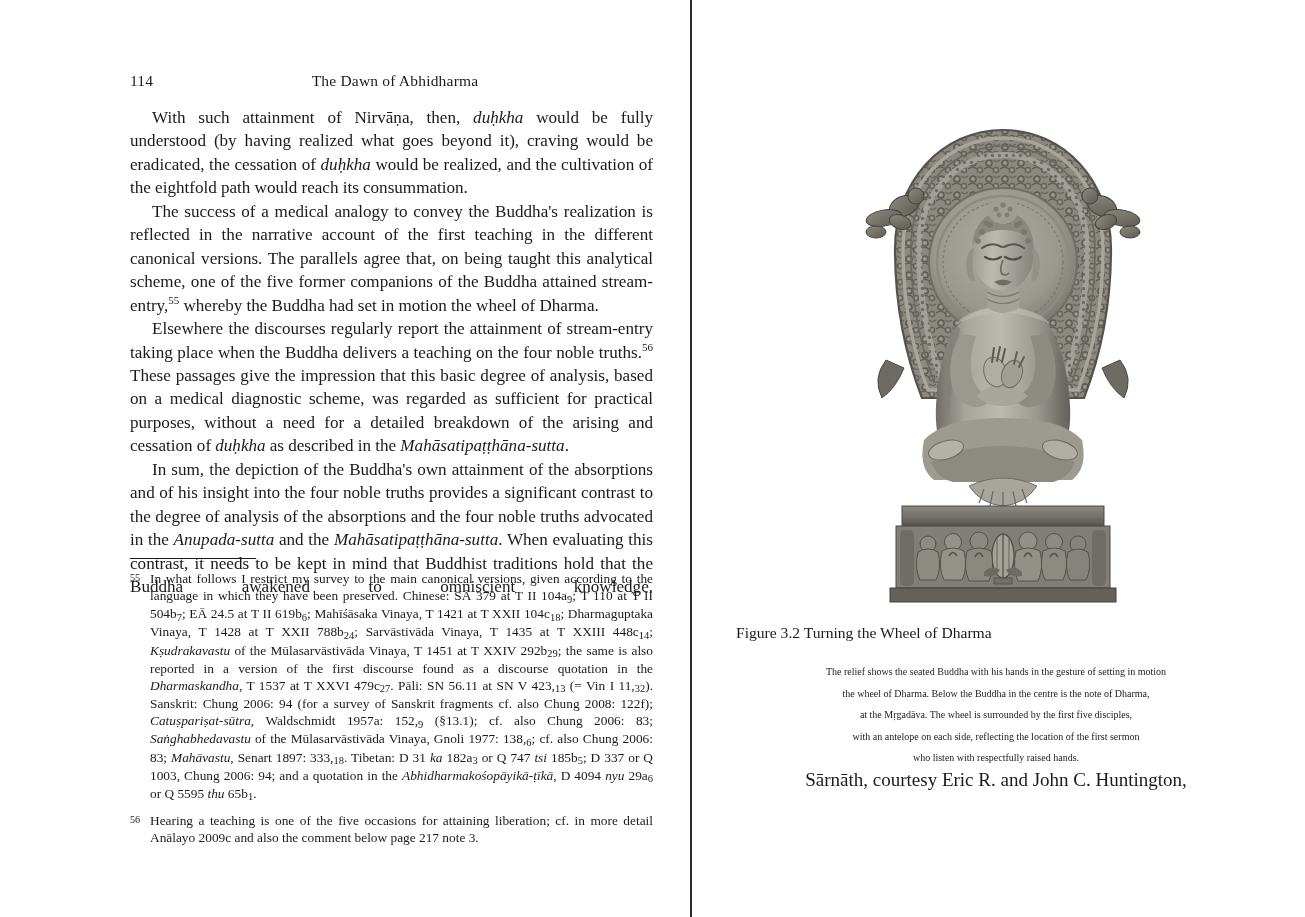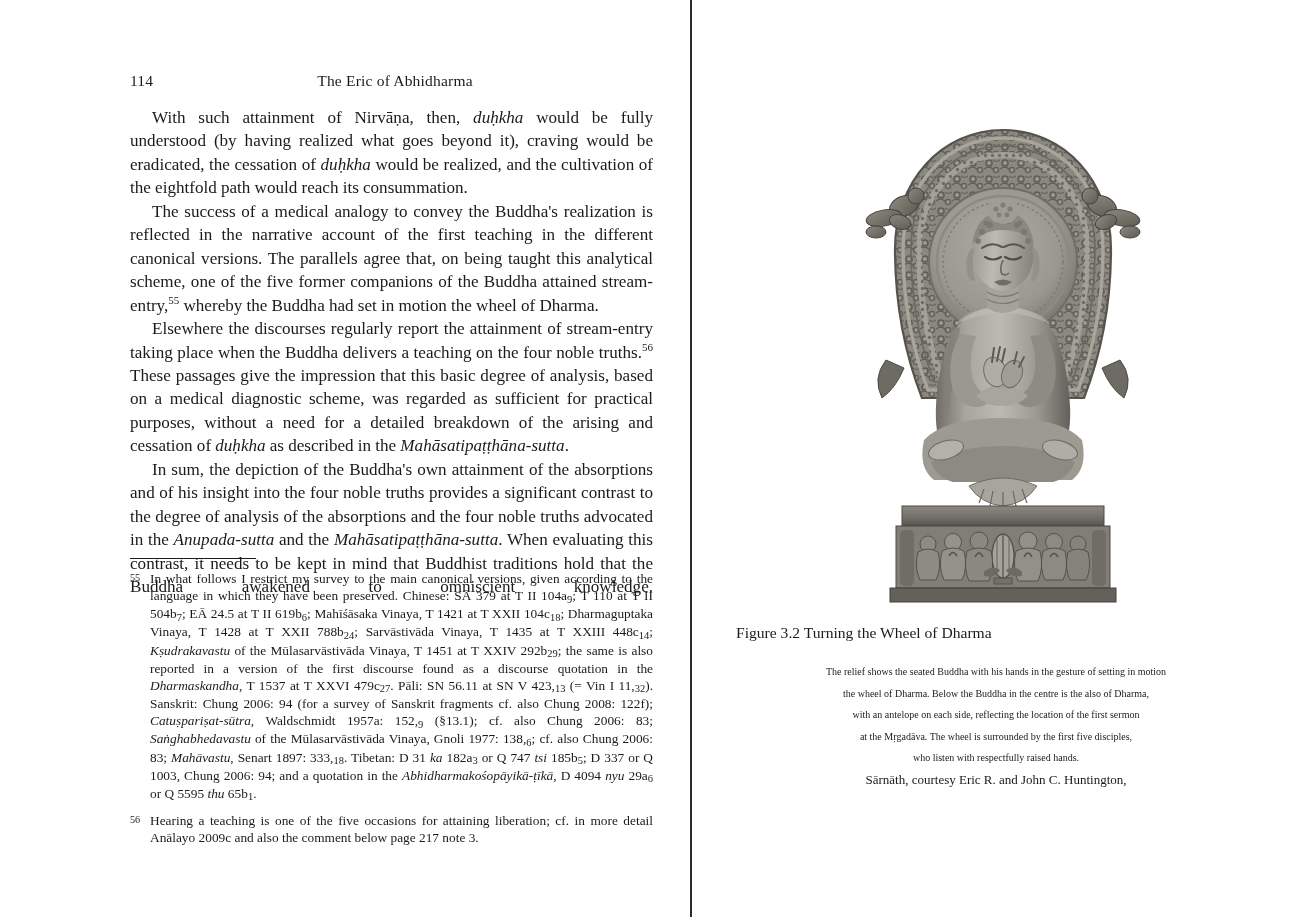--- a/index.html
+++ b/index.html
@@ -170,36 +170,36 @@
     text-align: center;
     font-size: 10px;
     line-height: 21.6px;
   }
   .figure-credit {
     position: absolute;
     left: 700px;
     top: 769px;
     width: 520px;
     text-align: center;
-    font-size: 13px;
+    font-size: 19px;
     line-height: 21.6px;
   }
   .fig-line { display: block; }
 </style>
 </head>
 <body>
 
 <div class="spread">
 
   <div class="page page-left">
 
     <div class="running-head rh-left">
       <div class="rh-inner">
         <span class="folio">114</span>
-        <span class="rh-title">The Eric of Abhidharma</span>
+        <span class="rh-title">The Dawn of Abhidharma</span>
       </div>
     </div>
 
     <div class="body-col">
       <p>With such attainment of Nirvāṇa, then, <i>duḥkha</i> would be fully understood (by having realized what goes beyond it), craving would be eradicated, the cessation of <i>duḥkha</i> would be realized, and the cultivation of the eightfold path would reach its consummation.</p>
       <p>The success of a medical analogy to convey the Buddha's realization is reflected in the narrative account of the first teaching in the different canonical versions. The parallels agree that, on being taught this analytical scheme, one of the five former companions of the Buddha attained stream-entry,<sup class="fn">55</sup> whereby the Buddha had set in motion the wheel of Dharma.</p>
       <p>Elsewhere the discourses regularly report the attainment of stream-entry taking place when the Buddha delivers a teaching on the four noble truths.<sup class="fn">56</sup> These passages give the impression that this basic degree of analysis, based on a medical diagnostic scheme, was regarded as sufficient for practical purposes, without a need for a detailed breakdown of the arising and cessation of <i>duḥkha</i> as described in the <i>Mahāsatipaṭṭhāna-sutta</i>.</p>
       <p class="last-para">In sum, the depiction of the Buddha's own attainment of the absorptions and of his insight into the four noble truths provides a significant contrast to the degree of analysis of the absorptions and the four noble truths advocated in the <i>Anupada-sutta</i> and the <i>Mahāsatipaṭṭhāna-sutta</i>. When evaluating this contrast, it needs to be kept in mind that Buddhist traditions hold that the Buddha awakened to omniscient knowledge.</p>
     </div>
 
@@ -435,23 +435,23 @@
         <path d="M128 462 q8 -8 16 -2 q-4 8 -16 6 Z" fill="#6c6a63"></path>
         <path d="M166 462 q-8 -8 -16 -2 q4 8 16 6 Z" fill="#6c6a63"></path>
       </g>
     </svg>
   </div>
 
   <div class="figure-caption">Figure 3.2 Turning the Wheel of Dharma</div>
 
   <div class="figure-note">
     <span class="fig-line">The relief shows the seated Buddha with his hands in the gesture of setting in motion</span>
-    <span class="fig-line">the wheel of Dharma. Below the Buddha in the centre is the also of Dharma,</span>
+    <span class="fig-line">the wheel of Dharma. Below the Buddha in the centre is the note of Dharma,</span>
+    <span class="fig-line">at the Mṛgadāva. The wheel is surrounded by the first five disciples,</span>
     <span class="fig-line">with an antelope on each side, reflecting the location of the first sermon</span>
-    <span class="fig-line">at the Mṛgadāva. The wheel is surrounded by the first five disciples,</span>
     <span class="fig-line">who listen with respectfully raised hands.</span>
   </div>
 
   <div class="figure-credit">
     <span class="fig-line">Sārnāth, courtesy Eric R. and John C. Huntington,</span>
   </div>
 
 </div>
 
 </body></html>

